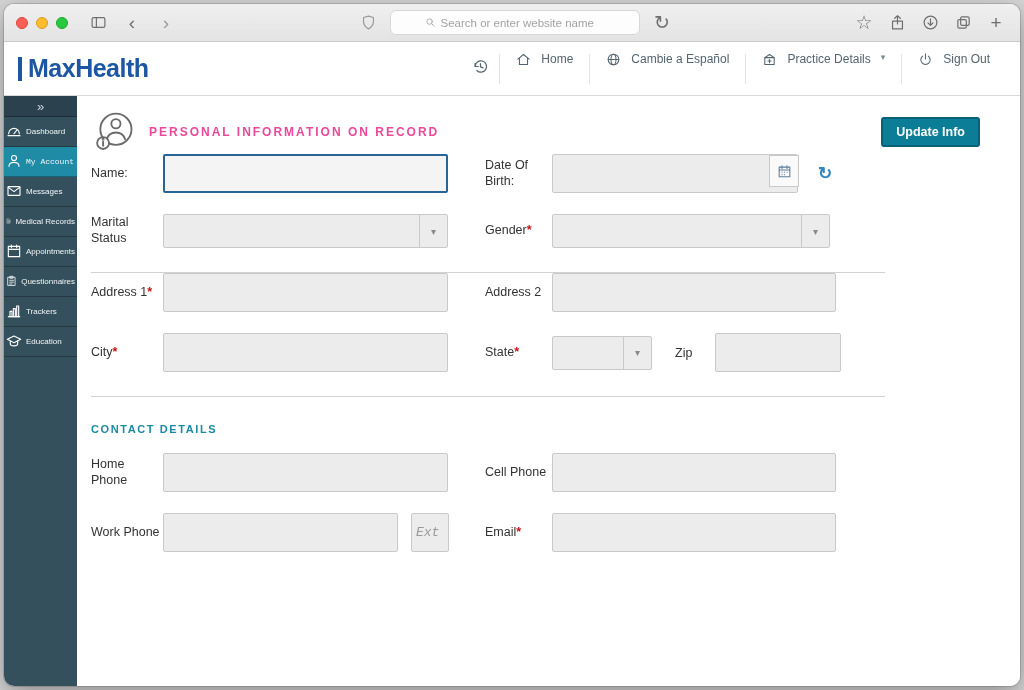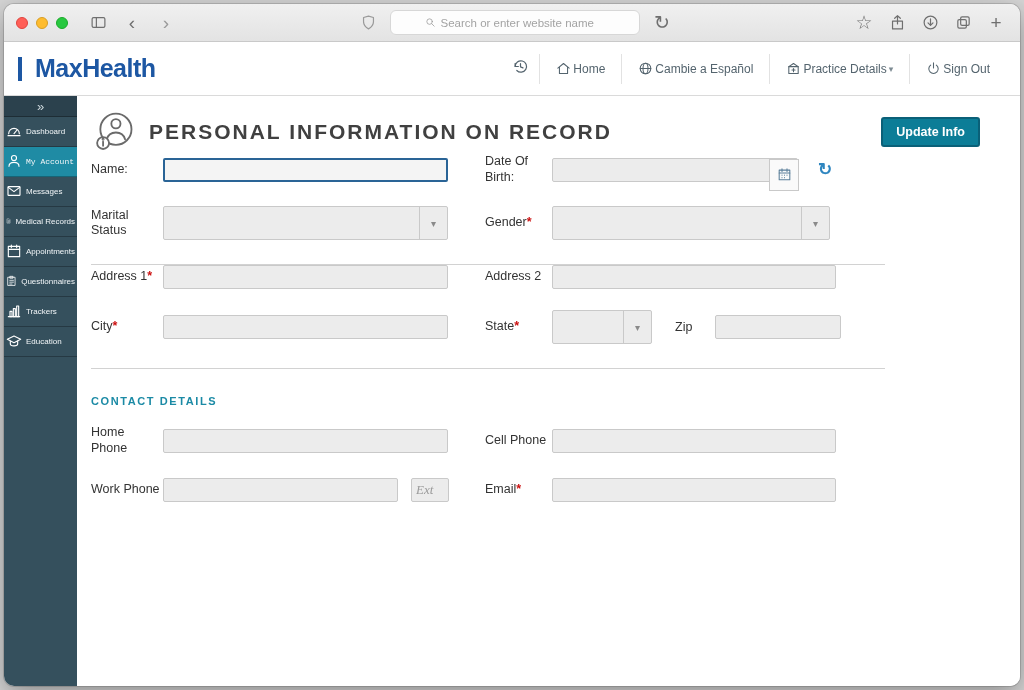--- a/index.html
+++ b/index.html
@@ -27,25 +27,25 @@
     display:flex; align-items:center; justify-content:center; gap:5px; color:#9a9a9a; }
   .search svg { width:11px; height:11px; flex:0 0 auto; }
   .search input { border:0; outline:0; background:transparent; font-size:11.5px; color:#555;
     width:165px; font-family:"Liberation Sans", sans-serif; }
   .search input::placeholder { color:#a3a3a3; }
   .right-ics { display:flex; gap:9px; }
 
   
   .hdr { height:54px; flex:0 0 54px; background:#fff; border-bottom:1px solid #dadada;
     display:flex; align-items:center; padding:0 14px; }
-  .logo { display:flex; align-items:center; gap:13px; }
+  .logo { display:flex; align-items:center; gap:6px; }
   .logo-bar { width:4px; height:24px; background:#1d57a3; }
   .logo-text { font-size:25px; font-weight:bold; color:#1d57a3; letter-spacing:-0.5px; }
   .hdr-nav { margin-left:auto; display:flex; align-items:center; height:100%; }
-  .nav-item { display:flex; align-items:center; gap:2px; padding:0 16px; color:#54646e;
+  .nav-item { display:flex; gap:10px; padding:0 16px; color:#54646e;
     font-size:12px; cursor:pointer; height:34px; }
   .nav-item svg { width:15px; height:15px; }
   .vsep { width:1px; height:30px; background:#e2e2e2; }
   .nav-caret { font-size:9px; color:#7d8b93; }
   .hist { color:#54646e; padding:0 10px; }
   .hist svg { width:17px; height:17px; }
 
   
   .layout { flex:1; display:flex; min-height:0; }
   .side { width:73px; flex:0 0 73px; background:#35505d; display:flex; flex-direction:column; }
@@ -56,34 +56,34 @@
   .side-item svg { width:16px; height:16px; }
   .side-item .slabel { font-size:8px; color:#f2f6f8; white-space:nowrap; }
   .side-item.active { background:#1f8ba4;font-family:Liberation Mono, monospace; }
 
   .main { flex:1; background:#fff; overflow:hidden; position:relative; }
 
   
   .page-head { display:flex; align-items:center; margin:14px 40px 0 16px; }
   .avatar { width:44px; height:44px; color:#6a6a6a; }
   .avatar svg { width:44px; height:44px; }
-  .page-title { margin-left:12px; font-size:21px; font-weight:bold; color:#404040; letter-spacing:2px; }
+  .page-title { margin-left:12px; font-size:12px; font-weight:bold; color:#ec4899; letter-spacing:2px; }
   .btn-update { margin-left:auto; background:#0c7d97; border:2px solid #0a6078; color:#fff;
     font-size:12.5px; font-weight:bold; padding:6px 13px; border-radius:3px; cursor:pointer;
     font-family:"Liberation Sans", sans-serif; }
 
   
   .content { padding:0 0 0 14px; }
   .sec-title { font-size:11px; font-weight:bold; color:#1b8aa5; letter-spacing:1.6px; margin:26px 0 18px; }
   .frow { display:flex; align-items:center; margin-bottom:21px; }
   .lbl { width:72px; font-size:12.5px; color:#333; line-height:1.25; }
   .rlbl { margin-left:37px; width:67px; font-size:12.5px; color:#333; line-height:1.25; }
   .req { color:#cc1111; font-weight:bold; }
-  .inp { height:24px; background:#ececec; border:1px solid #c9c9c9; border-radius:2px;
-    font-size:13px; color:#444; padding:0 8px; font-family:Liberation Serif, serif; }
+  .inp { height:39px; background:#ececec; border:1px solid #c9c9c9; border-radius:2px;
+    font-size:13px; color:#444; padding:0 8px; font-family:Liberation Mono, monospace; }
   .inp.focused { border:2px solid #2a6496; background:#f4f4f4; }
   .sel { height:34px; background:#ececec; border:1px solid #c9c9c9; border-radius:2px;
     display:flex; align-items:center; cursor:pointer; position:relative; }
   .sel .caret { margin-left:auto; width:28px; height:100%; border-left:1px solid #c9c9c9;
     display:flex; align-items:center; justify-content:center; color:#8a8a8a; font-size:10px; }
   .w285 { width:285px; } .w278 { width:278px; } .w284 { width:284px; }
   .w235 { width:235px; } .w126 { width:126px; } .w100 { width:100px; } .w38 { width:38px; padding:0 4px; }
   .ext::placeholder { font-style:italic; color:#9a9a9a; }
   .hr { width:794px; border:0; border-top:1px solid #d2d2d2; margin:24px 0 0; }
 

